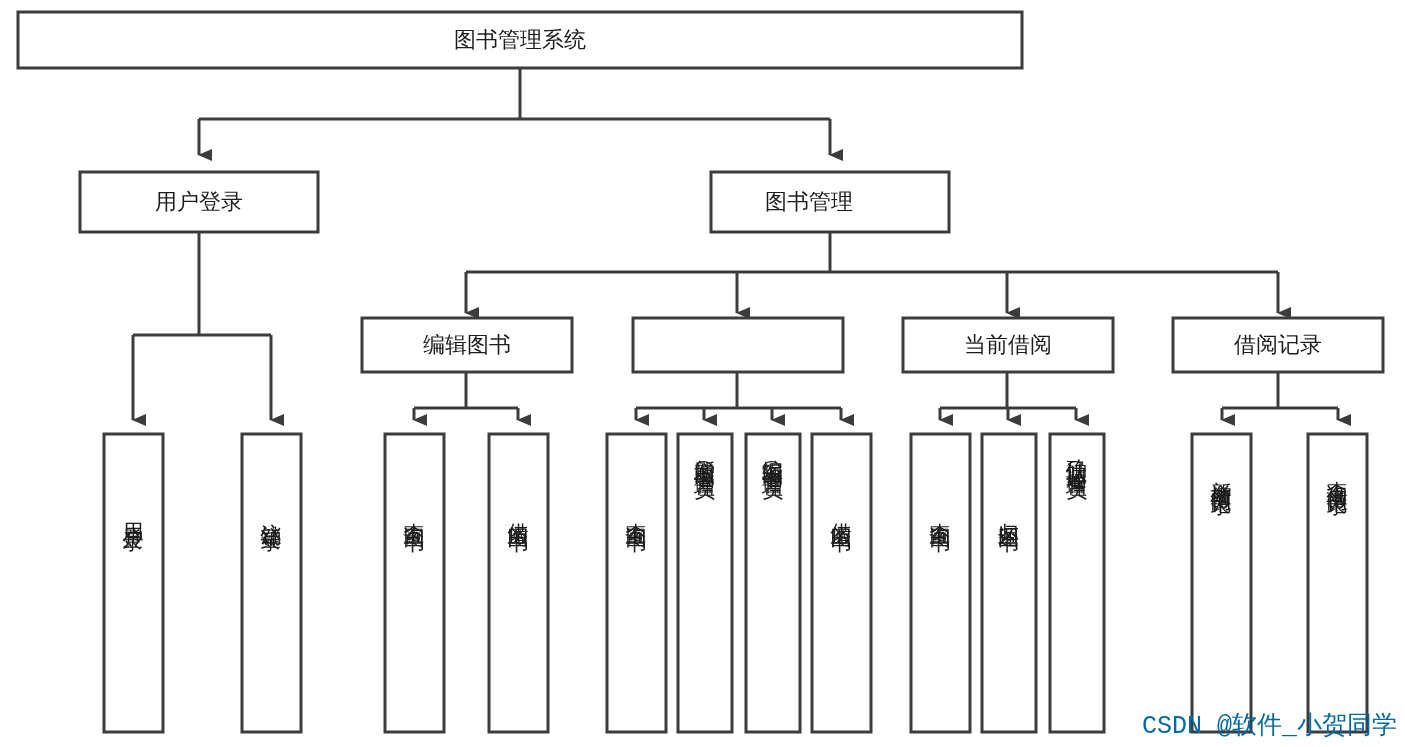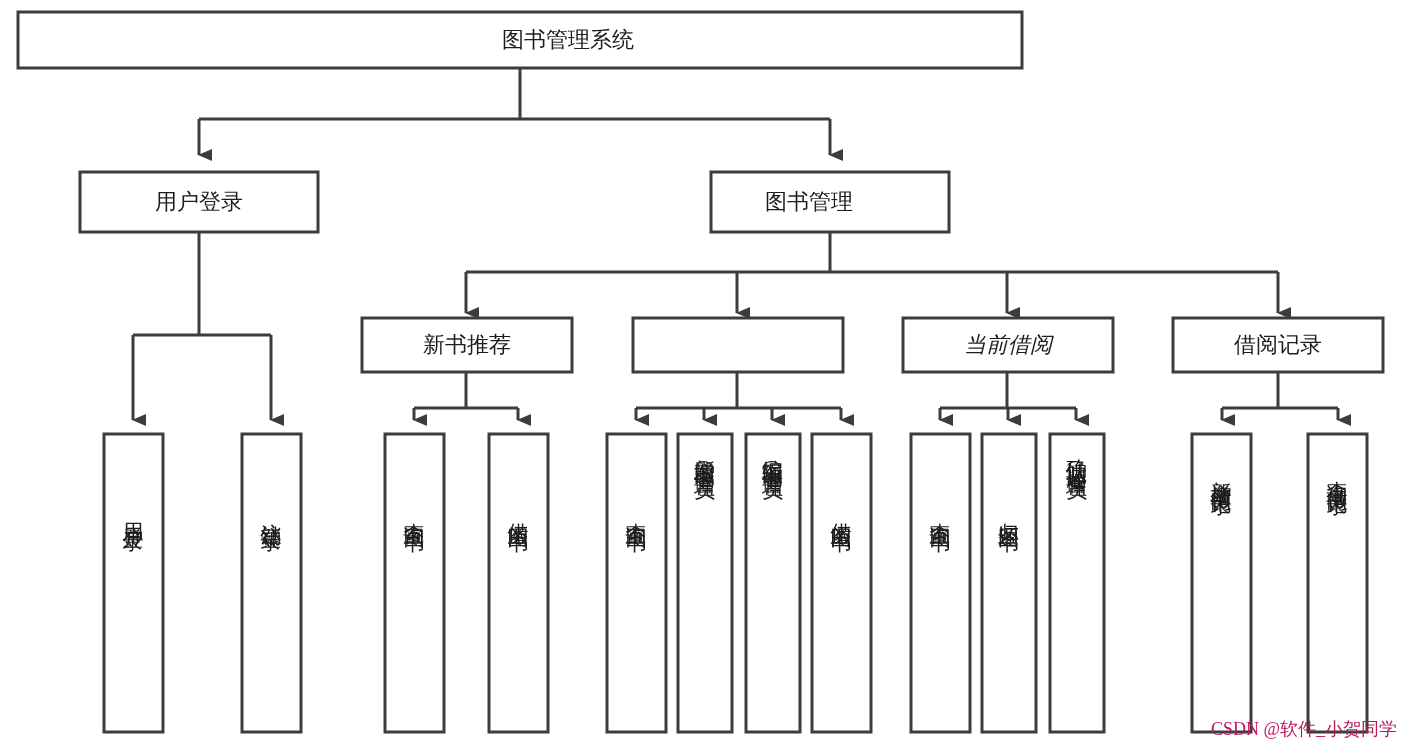--- a/index.html
+++ b/index.html
@@ -69,23 +69,23 @@
   .hlabel-text {
     font-family: "Liberation Sans", "DejaVu Sans", sans-serif;
     font-size: 22px;
     color: #1c1c1c;
     white-space: nowrap;
   }
   #watermark {
     position: absolute;
     right: 8px;
     bottom: 6px;
-    font-family: Liberation Serif, serif;
-    font-size: 18px;
-    color: #be185d;
+    font-family: Liberation Mono, monospace;
+    font-size: 25px;
+    color: #0369a1;
     white-space: nowrap;
     pointer-events: none;
   }
 </style>
 </head>
 <body>
 
 <div id="diagram-root">
 
   <svg id="tree-svg" viewBox="0 0 1405 747">
@@ -159,35 +159,35 @@
 
     <rect class="node-box" x="911" y="434" width="59" height="298"></rect>
     <rect class="node-box" x="982" y="434" width="54" height="298"></rect>
     <rect class="node-box" x="1050" y="434" width="54" height="298"></rect>
 
     <rect class="node-box" x="1192" y="434" width="59" height="298"></rect>
     <rect class="node-box" x="1308" y="434" width="59" height="298"></rect>
 
   </svg>
 
-  <div class="hlabel-wrap" style="left:18px; top:12px; width:1004px; height:56px;padding-left:48px;">
+  <div class="hlabel-wrap" style="left:18px; top:12px; width:1004px; height:56px;">
     <span class="hlabel-text">图书管理系统</span>
   </div>
 
   <div class="hlabel-wrap" style="left:80px; top:172px; width:238px; height:60px;">
     <span class="hlabel-text">用户登录</span>
   </div>
   <div class="hlabel-wrap" style="left:711px; top:172px; width:196px; height:60px;">
     <span class="hlabel-text">图书管理</span>
   </div>
 
   <div class="hlabel-wrap" style="left:362px; top:318px; width:210px; height:54px;">
-    <span class="hlabel-text">新书推荐</span>
-  </div>
-  <div class="hlabel-wrap" style="left:903px; top:318px; width:210px; height:54px;font-style:italic;">
+    <span class="hlabel-text">编辑图书</span>
+  </div>
+  <div class="hlabel-wrap" style="left:903px; top:318px; width:210px; height:54px;">
     <span class="hlabel-text">当前借阅</span>
   </div>
   <div class="hlabel-wrap" style="left:1173px; top:318px; width:210px; height:54px;">
     <span class="hlabel-text">借阅记录</span>
   </div>
 
   <div class="vlabel-wrap" style="left:104px; top:434px; width:59px; height:298px; padding-top:72px;">
     <span class="vlabel-text">用户登录</span>
   </div>
   <div class="vlabel-wrap" style="left:242px; top:434px; width:59px; height:298px; padding-top:72px;">

